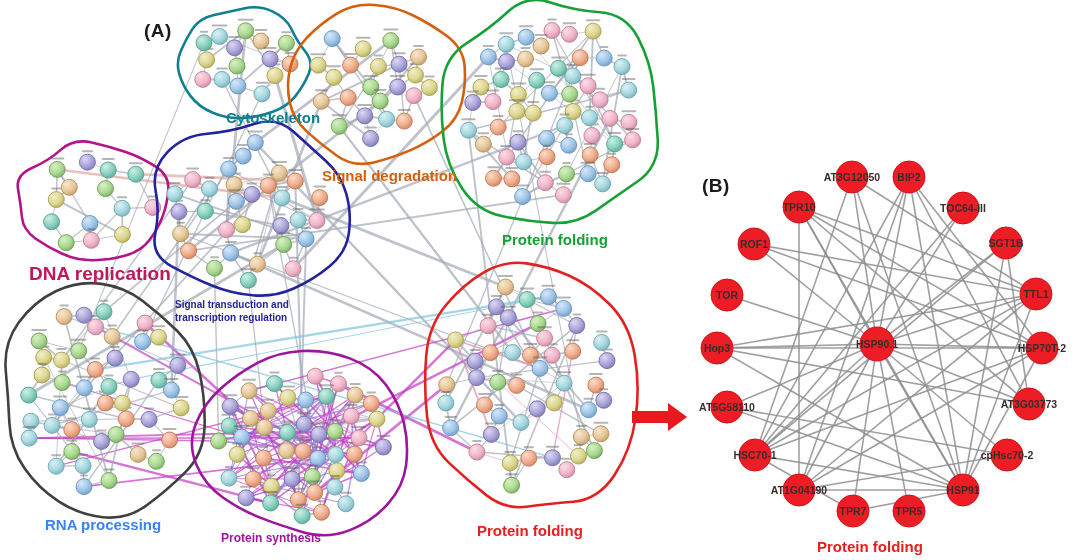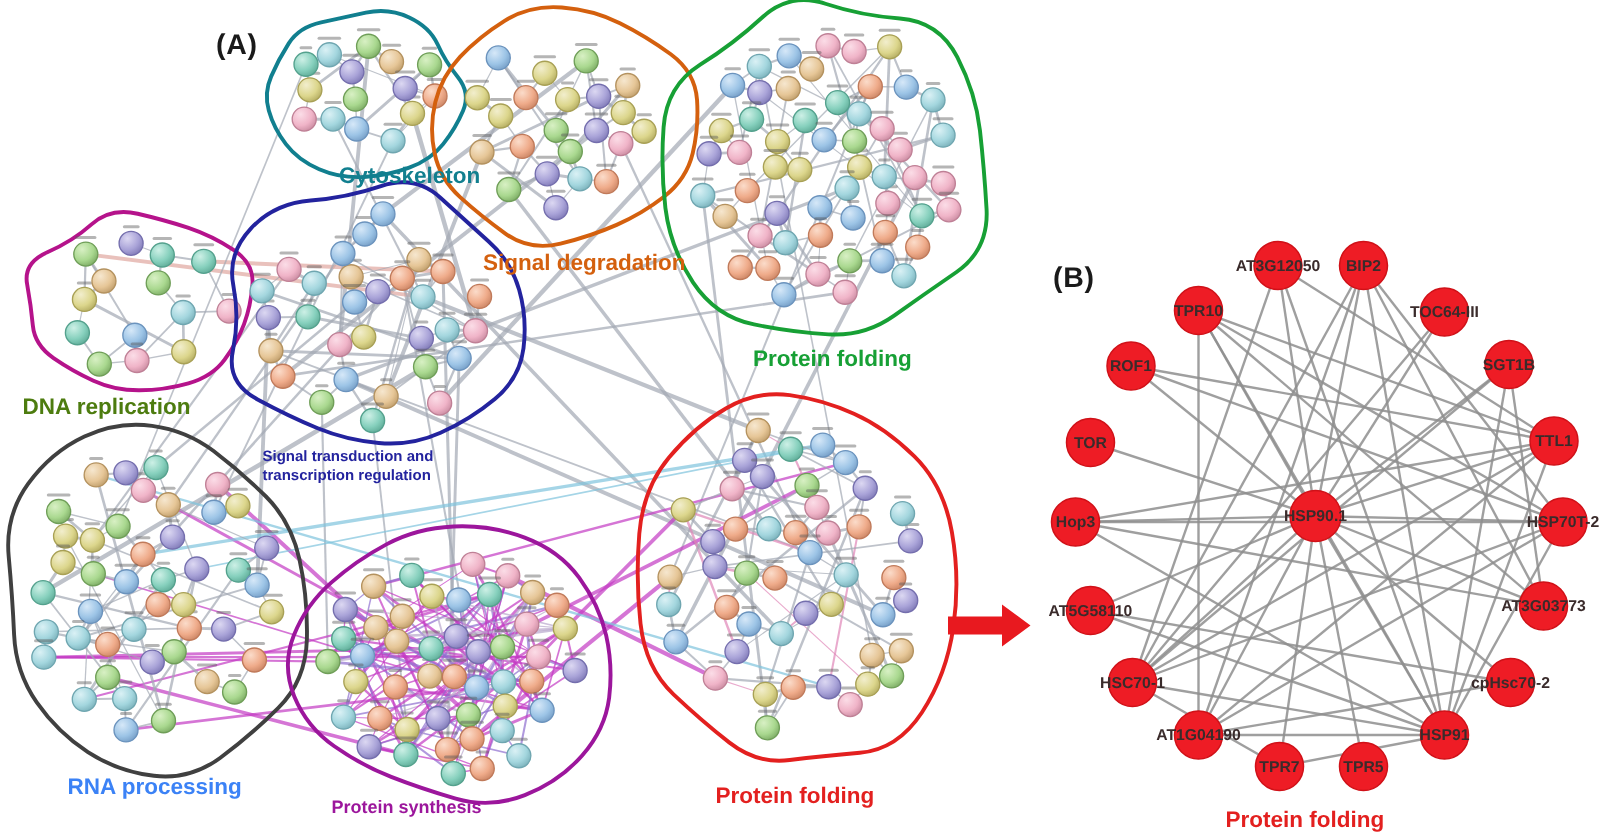--- a/index.html
+++ b/index.html
@@ -1258,21 +1258,21 @@
       </g>
     </svg>
   <div id="labels">
     <div class="panel-tag" style="left:144px;top:20px;">(A)</div>
     <div class="panel-tag" style="left:702px;top:175px;">(B)</div>
     <div class="caption-b" id="caption-b" style="left: 817px; top: 538px; color: rgb(227, 32, 31);">Protein folding</div>
     <div id="cluster-labels">
         <div class="cluster-label" style="left: 191px; top: 108px; color: rgb(17, 127, 143); font-size: 15px; margin-left: 35px;">Cytoskeleton</div>
         <div class="cluster-label" style="left: 322px; top: 166px; color: rgb(212, 96, 14); font-size: 15px;">Signal degradation</div>
         <div class="cluster-label" style="left: 502px; top: 230px; color: rgb(23, 160, 53); font-size: 15px;">Protein folding</div>
-        <div class="cluster-label" style="left: 15px; top: 262px; color: #4d7c0f; font-size: 15px;">DNA replication</div>
+        <div class="cluster-label" style="left: 29px; top: 262px; color: #be185d; font-size: 19px;">DNA replication</div>
         <div class="cluster-label" style="left: 175px; top: 298px; color: rgb(35, 35, 158); font-size: 10px;">Signal transduction and
 transcription regulation</div>
         <div class="cluster-label" style="left: 45px; top: 515px; color: #3b82f6; font-size: 15px;">RNA processing</div>
         <div class="cluster-label" style="left: 221px; top: 531px; color: rgb(156, 22, 156); font-size: 12px;">Protein synthesis</div>
         <div class="cluster-label" style="left: 477px; top: 521px; color: rgb(227, 32, 31); font-size: 15px;">Protein folding</div>
       </div>
   </div>
 </div>
 
 </body></html>

